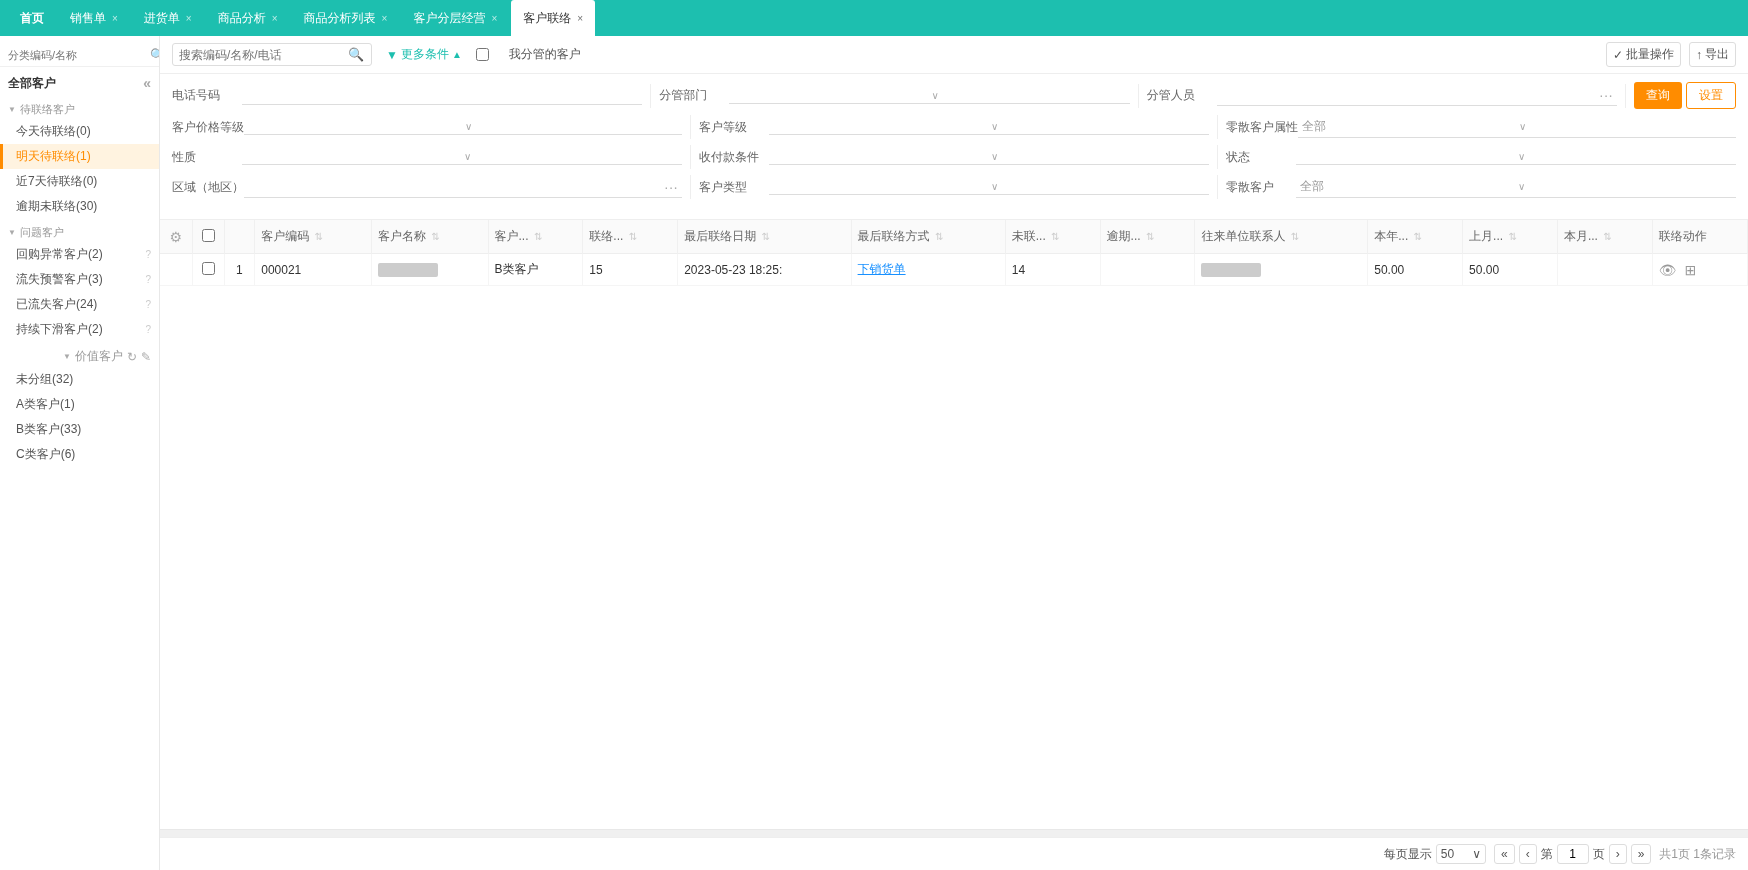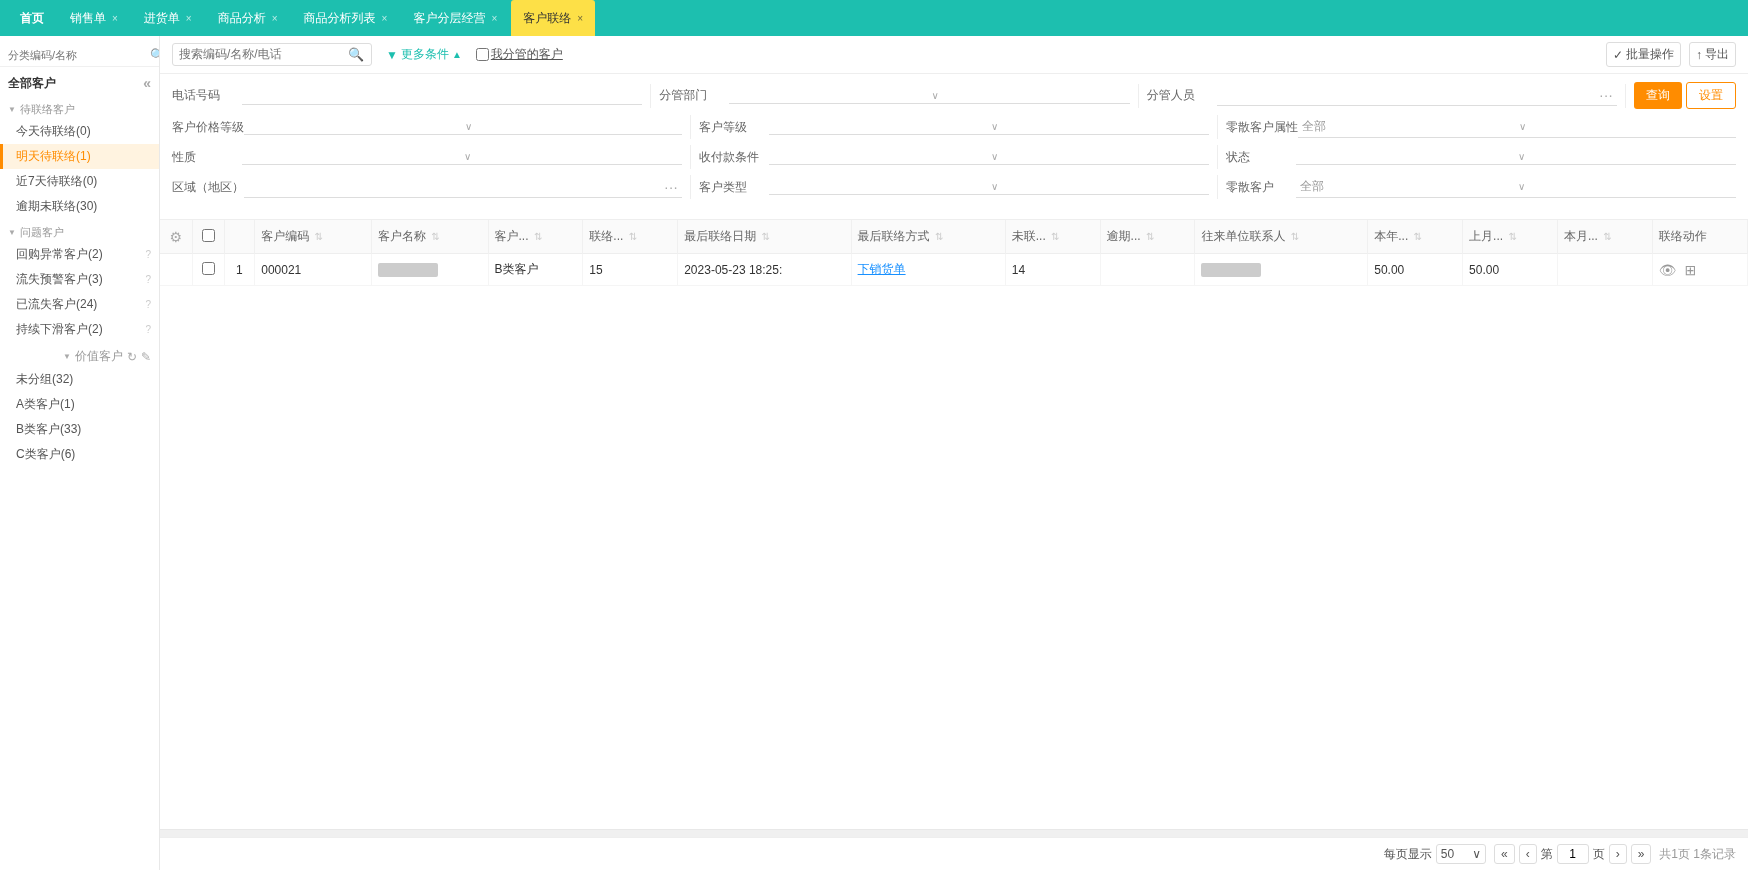--- a/index.html
+++ b/index.html
@@ -18,21 +18,21 @@
       color: #fff;
       padding: 4px 12px;
       cursor: pointer;
       border-radius: 3px 3px 0 0;
       white-space: nowrap;
       height: 36px;
       display: flex;
       align-items: center;
       gap: 4px;
     }
-    .nav-item.active { background: #fde047; color: #333; }
+    .nav-item.active { background: #ffffff; color: #333; }
     .nav-item .close-x { font-size: 10px; opacity: 0.7; margin-left: 2px; }
     .nav-home { font-weight: bold; }
 
     
     .main-layout {
       display: flex;
       height: calc(100vh - 36px);
       background: #fff;
     }
 
@@ -108,45 +108,44 @@
     .toolbar {
       display: flex;
       align-items: center;
       padding: 6px 12px;
       border-bottom: 1px solid #eee;
       gap: 8px;
       background: #fff;
     }
     .search-input-wrap {
       display: flex;
-      align-items: flex-start;
+      align-items: center;
       border: 1px solid #ddd;
       border-radius: 3px;
       padding: 3px 6px;
       gap: 4px;
       width: 200px;
     }
     .search-input-wrap input { border: none; outline: none; width: 100%; font-size: 12px; color: #666; }
     .search-icon { color: #aaa; font-size: 13px; cursor: pointer; }
     .filter-btn {
       display: flex;
       align-items: center;
       gap: 3px;
       color: #1dbfaf;
       cursor: pointer;
       padding: 3px 6px;
       border-radius: 3px;
     }
     .my-customers-check {
       display: flex;
       align-items: center;
-      gap: 2px;
+      gap: 20px;
       color: #555;
       cursor: pointer;
-      text-decoration: underline;
     }
     .toolbar-right {
       margin-left: auto;
       display: flex;
       align-items: center;
       gap: 8px;
     }
     .batch-op-btn, .export-btn {
       display: flex;
       align-items: center;

